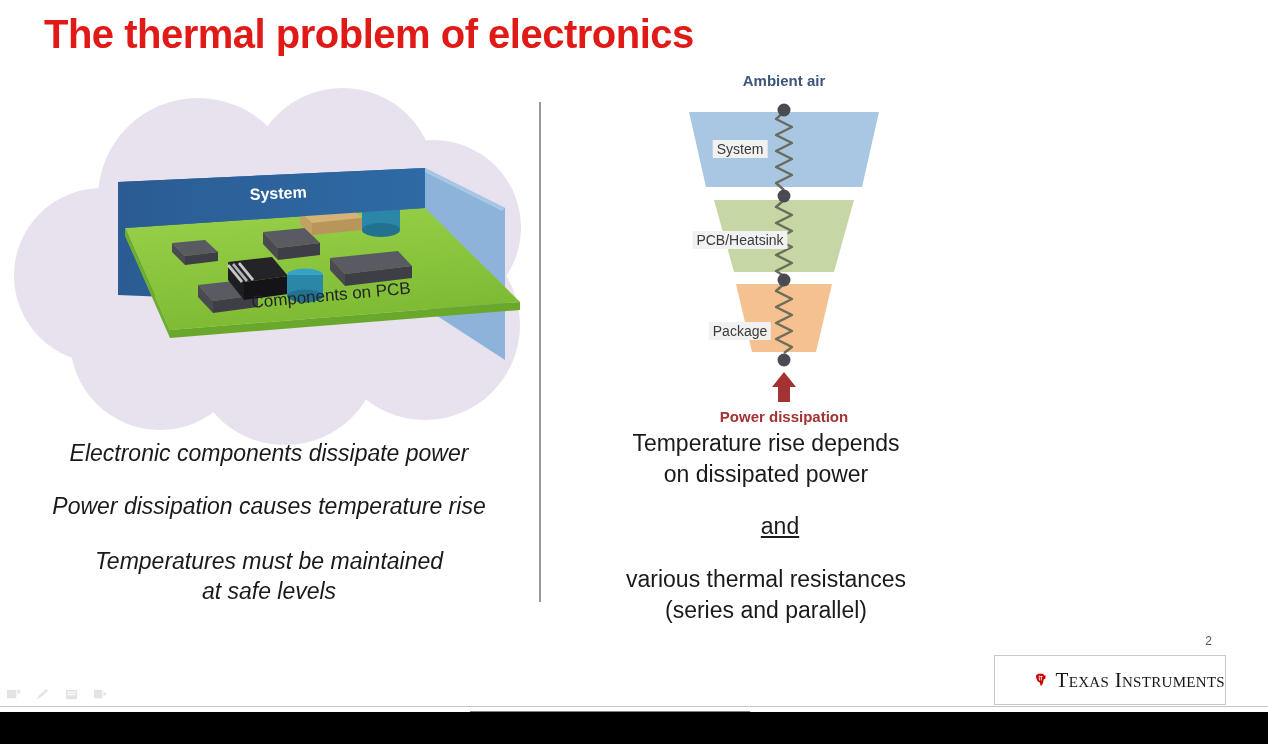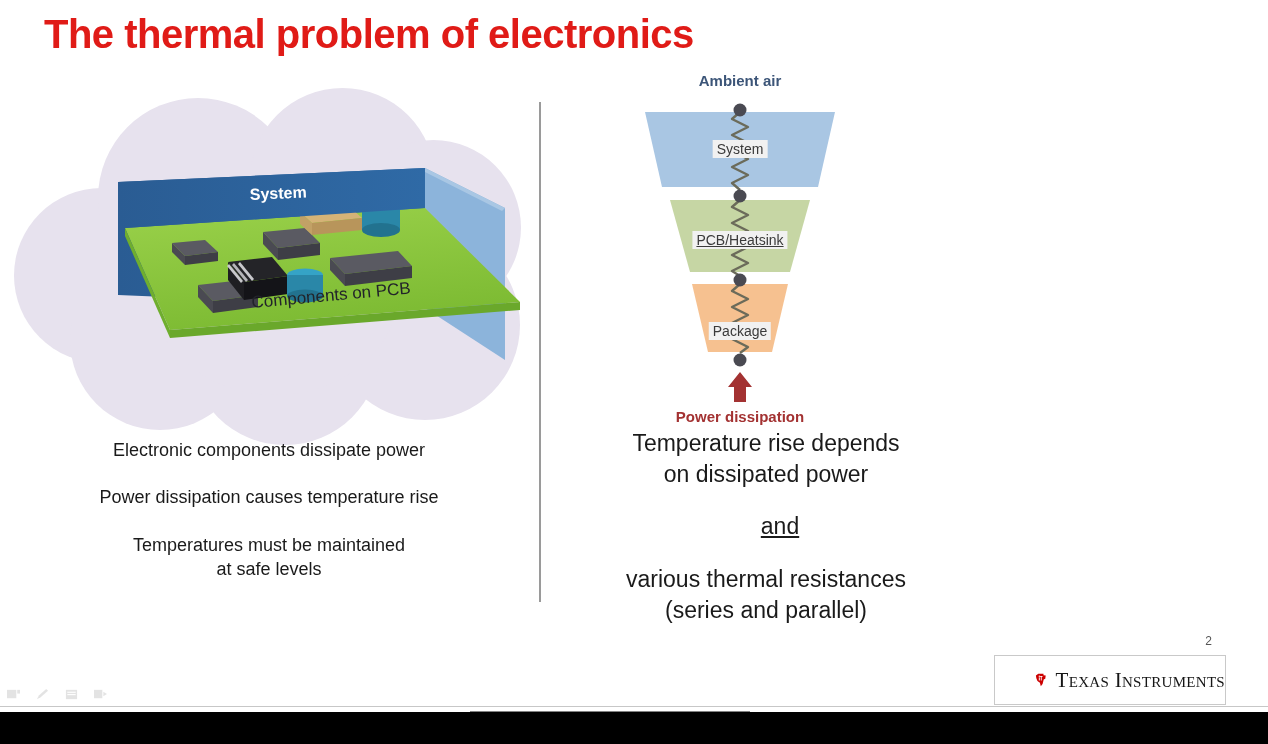--- a/index.html
+++ b/index.html
@@ -33,38 +33,38 @@
   .cloud-blob { position:absolute; background:#e7e2ee; border-radius:50%; }
 
   #ambient-label {
     position:absolute; left:145px; top:130px;
     font-size:15px; font-weight:bold; color:#58555e;
   }
 
   #pcb-art { position:absolute; left:0; top:0; width:538px; height:345px; }
 
   
-  #funnel-panel { position:absolute; left:540px; top:72px; width:400px; height:360px; }
+  #funnel-panel { position:absolute; left:540px; top:72px; width:400px; height:360px;padding-left:44px; }
   #ambient-air-label {
     position:absolute; width:100%; top:0px; text-align:center;
     font-size:15px; font-weight:bold; color:#3c5578;
   }
   #power-diss-label {
     position:absolute; width:100%; top:336px; text-align:center;
     font-size:15px; font-weight:bold; color:#a33232;
   }
   .funnel-tier-label {
     position:absolute; font-size:14px; color:#3a3a3a;
     background:#f1f1f1; padding:1px 4px; white-space:nowrap;
     transform:translateX(-50%);
   }
 
   
   .body-block { position:absolute; color:#1a1a1a; font-weight:400; }
-  #left-text { left:0px; top:440px; width:538px; text-align:center; font-size:18px; }
+  #left-text { left:0px; top:440px; width:538px; text-align:center; font-size:23px;font-style:italic; }
   #left-text .ln { margin-bottom:26px; white-space:nowrap; }
   #left-text .ln:last-child { margin-bottom:0; line-height:1.32;text-align:center; }
 
   #right-text { left:566px; top:428px; width:400px; text-align:center; font-size:23px; }
   #right-text .para { line-height:1.33; }
   #right-text .gap { height:24px; }
   #right-text .conj { text-decoration:underline;padding-left:28px; }
 
   
   #slide-number {
@@ -236,21 +236,21 @@
         </g>
         <circle cx="200" cy="38" r="6.5" fill="#4a4a52"></circle>
         <circle cx="200" cy="124" r="6.5" fill="#4a4a52"></circle>
         <circle cx="200" cy="208" r="6.5" fill="#4a4a52"></circle>
         <circle cx="200" cy="288" r="6.5" fill="#4a4a52"></circle>
 
         <polygon points="200,300 212,315 206,315 206,330 194,330 194,315 188,315" fill="#a33232"></polygon>
       </svg>
 
       <div class="funnel-tier-label" style="left:200px; top:68px;">System</div>
-      <div class="funnel-tier-label" style="left:200px; top:159px;text-decoration:underline;">PCB/Heatsink</div>
+      <div class="funnel-tier-label" style="left:200px; top:159px;">PCB/Heatsink</div>
       <div class="funnel-tier-label" style="left:200px; top:250px;">Package</div>
 
       <div id="power-diss-label">Power dissipation</div>
     </div>
 
     <div id="left-text" class="body-block">
       <div class="ln">Electronic components dissipate power</div>
       <div class="ln">Power dissipation causes temperature rise</div>
       <div class="ln" style="white-space:pre-line;">Temperatures must be maintained
 at safe levels</div>

